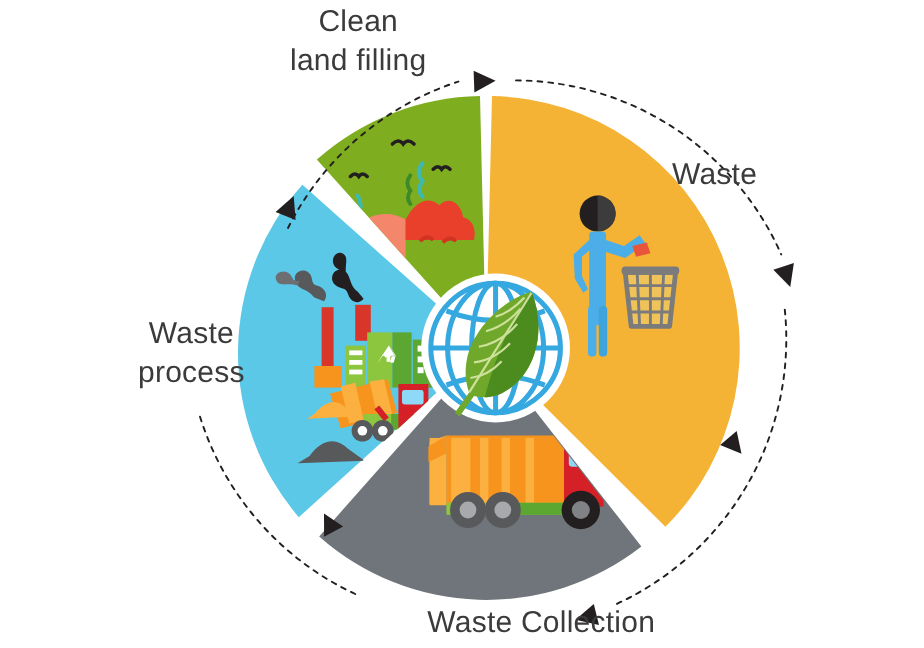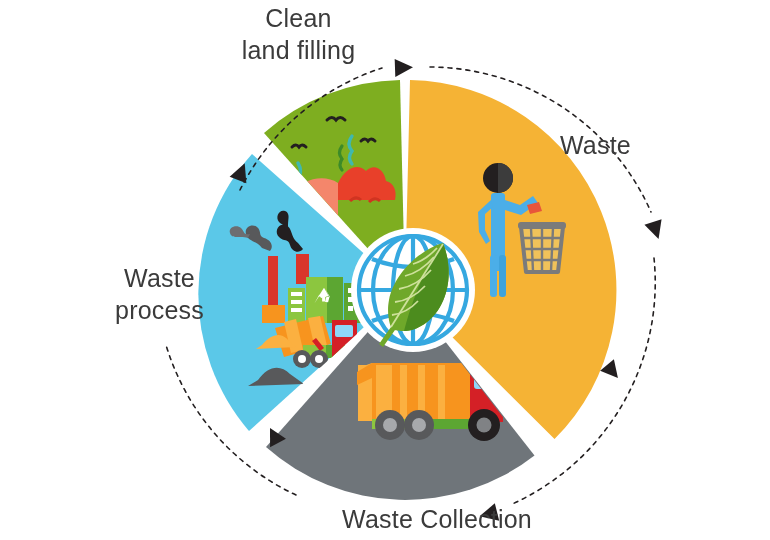--- a/index.html
+++ b/index.html
@@ -18,21 +18,21 @@
     font-size:25px;
     line-height:32px;
     letter-spacing:.2px;
     white-space:pre-line;
     text-align:center;
     font-weight:400;
   }
   #label-clean{left:196px;top:2px;width:205px;}
   #label-waste{left:560px;top:129px;width:150px;text-align:left;}
   #label-process{left:72px;top:262px;width:175px;}
-  #label-collection{left:302px;top:503px;width:270px;}
+  #label-collection{left:316px;top:503px;width:270px;}
 </style>
 </head>
 <body>
 
 <div id="stage">
 
   <svg id="diagram" viewBox="0 0 770 540">
     <defs>
       <clipPath id="clip-orange">
         <path d="M405,290 L405,80 A210,210 0 0 1 553,437 Z"></path>

